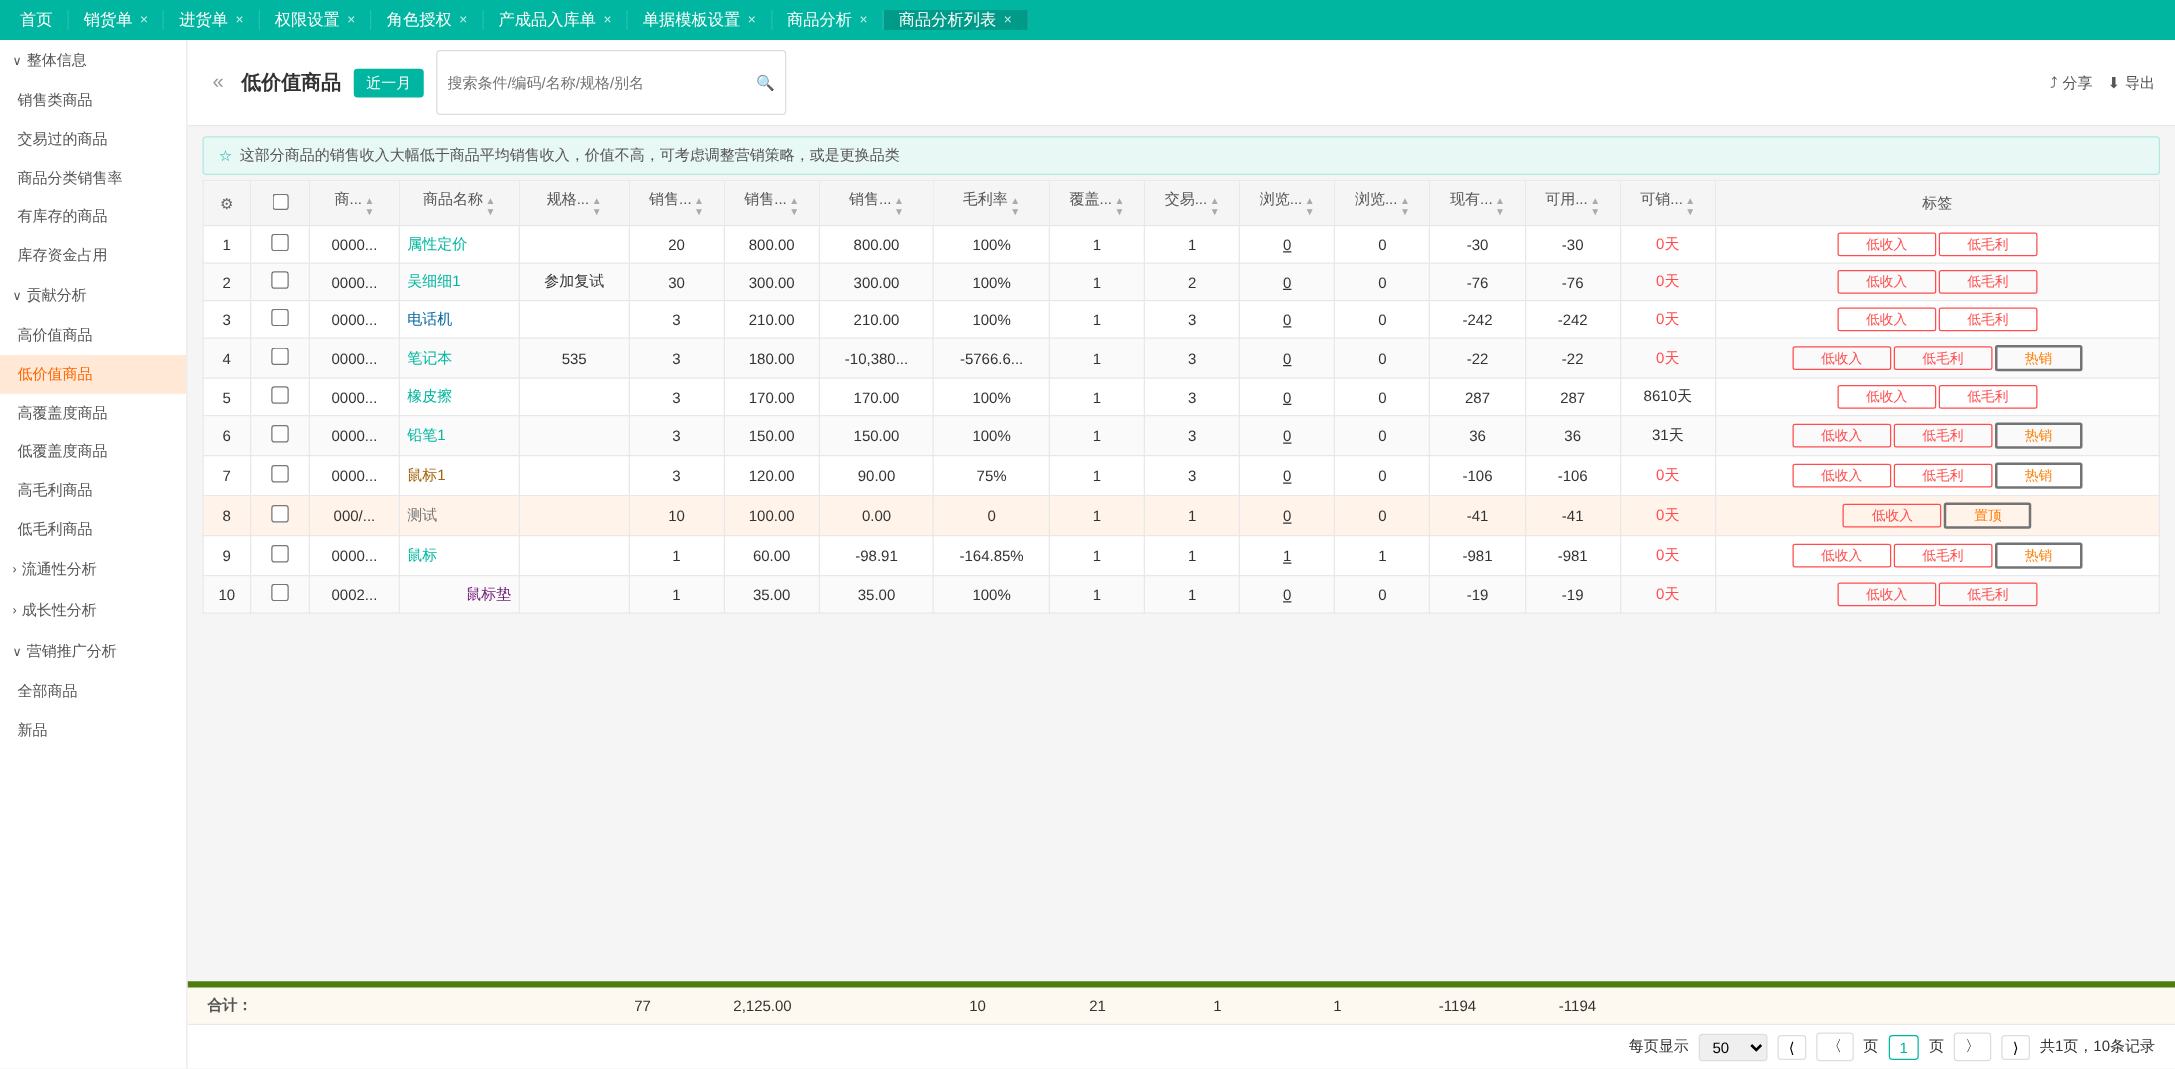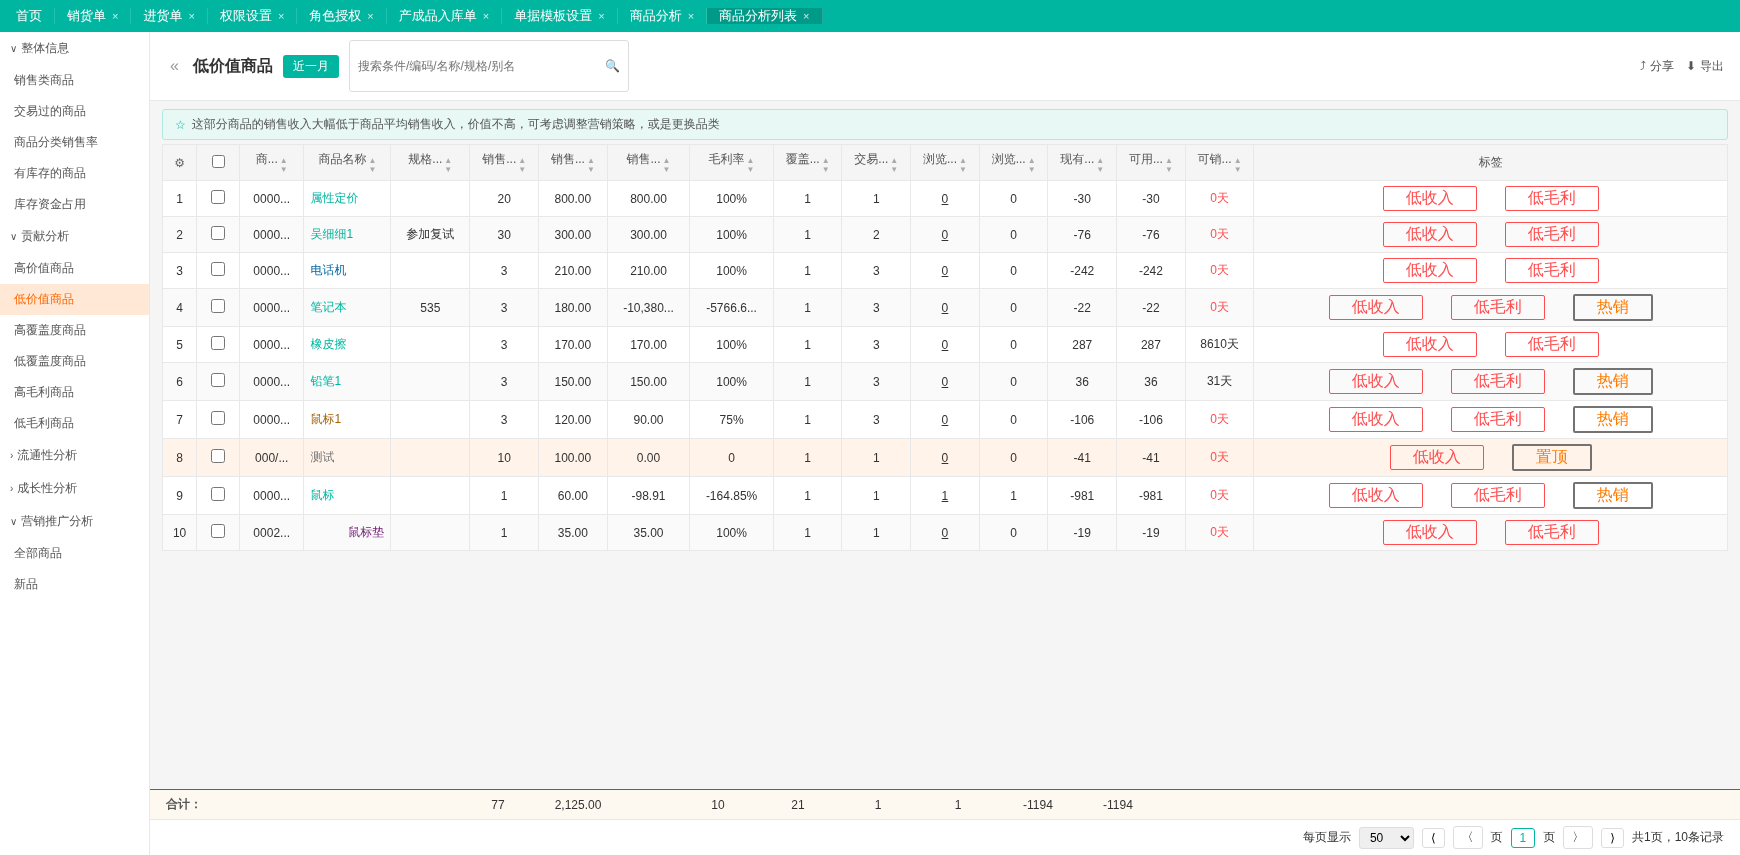--- a/index.html
+++ b/index.html
@@ -174,39 +174,39 @@
       color: #333;
       white-space: nowrap;
     }
     tbody tr:nth-child(odd) { background: #fff; }
     tbody tr:nth-child(even) { background: #fafafa; }
     tbody tr.highlighted { background: #fff3ea !important; }
     .tag {
       display: inline-block;
       padding: 1px 22px;
       border-radius: 2px;
-      font-size: 16px;
-      margin: 0 14px;
+      font-size: 11px;
+      margin: 0 1px;
     }
     .tag-red { color: #ff4d4f; border: 1px solid #ff4d4f; }
     .tag-orange { color: #ff7b00; border: 2px solid #737373; }
     .underline-link { text-decoration: underline; cursor: pointer; }
 
     
     .footer-bar {
       background: #fef9f0;
-      border-top: 1px solid #4d7c0f;
+      border-top: 5px solid #4d7c0f;
       padding: 6px 16px;
       display: flex;
       align-items: center;
       font-size: 12px;
       gap: 16px;
     }
     .footer-label { color: #555; font-weight: bold; }
-    .footer-values { display: flex; gap: 0; flex: 1; }
+    .footer-values { display: flex; gap: 16px; flex: 1; }
     .footer-val { min-width: 80px; text-align: center; }
 
     
     .pagination-bar {
       background: #fff;
       border-top: 1px solid #e8e8e8;
       padding: 6px 16px;
       display: flex;
       align-items: center;
       justify-content: flex-end;

